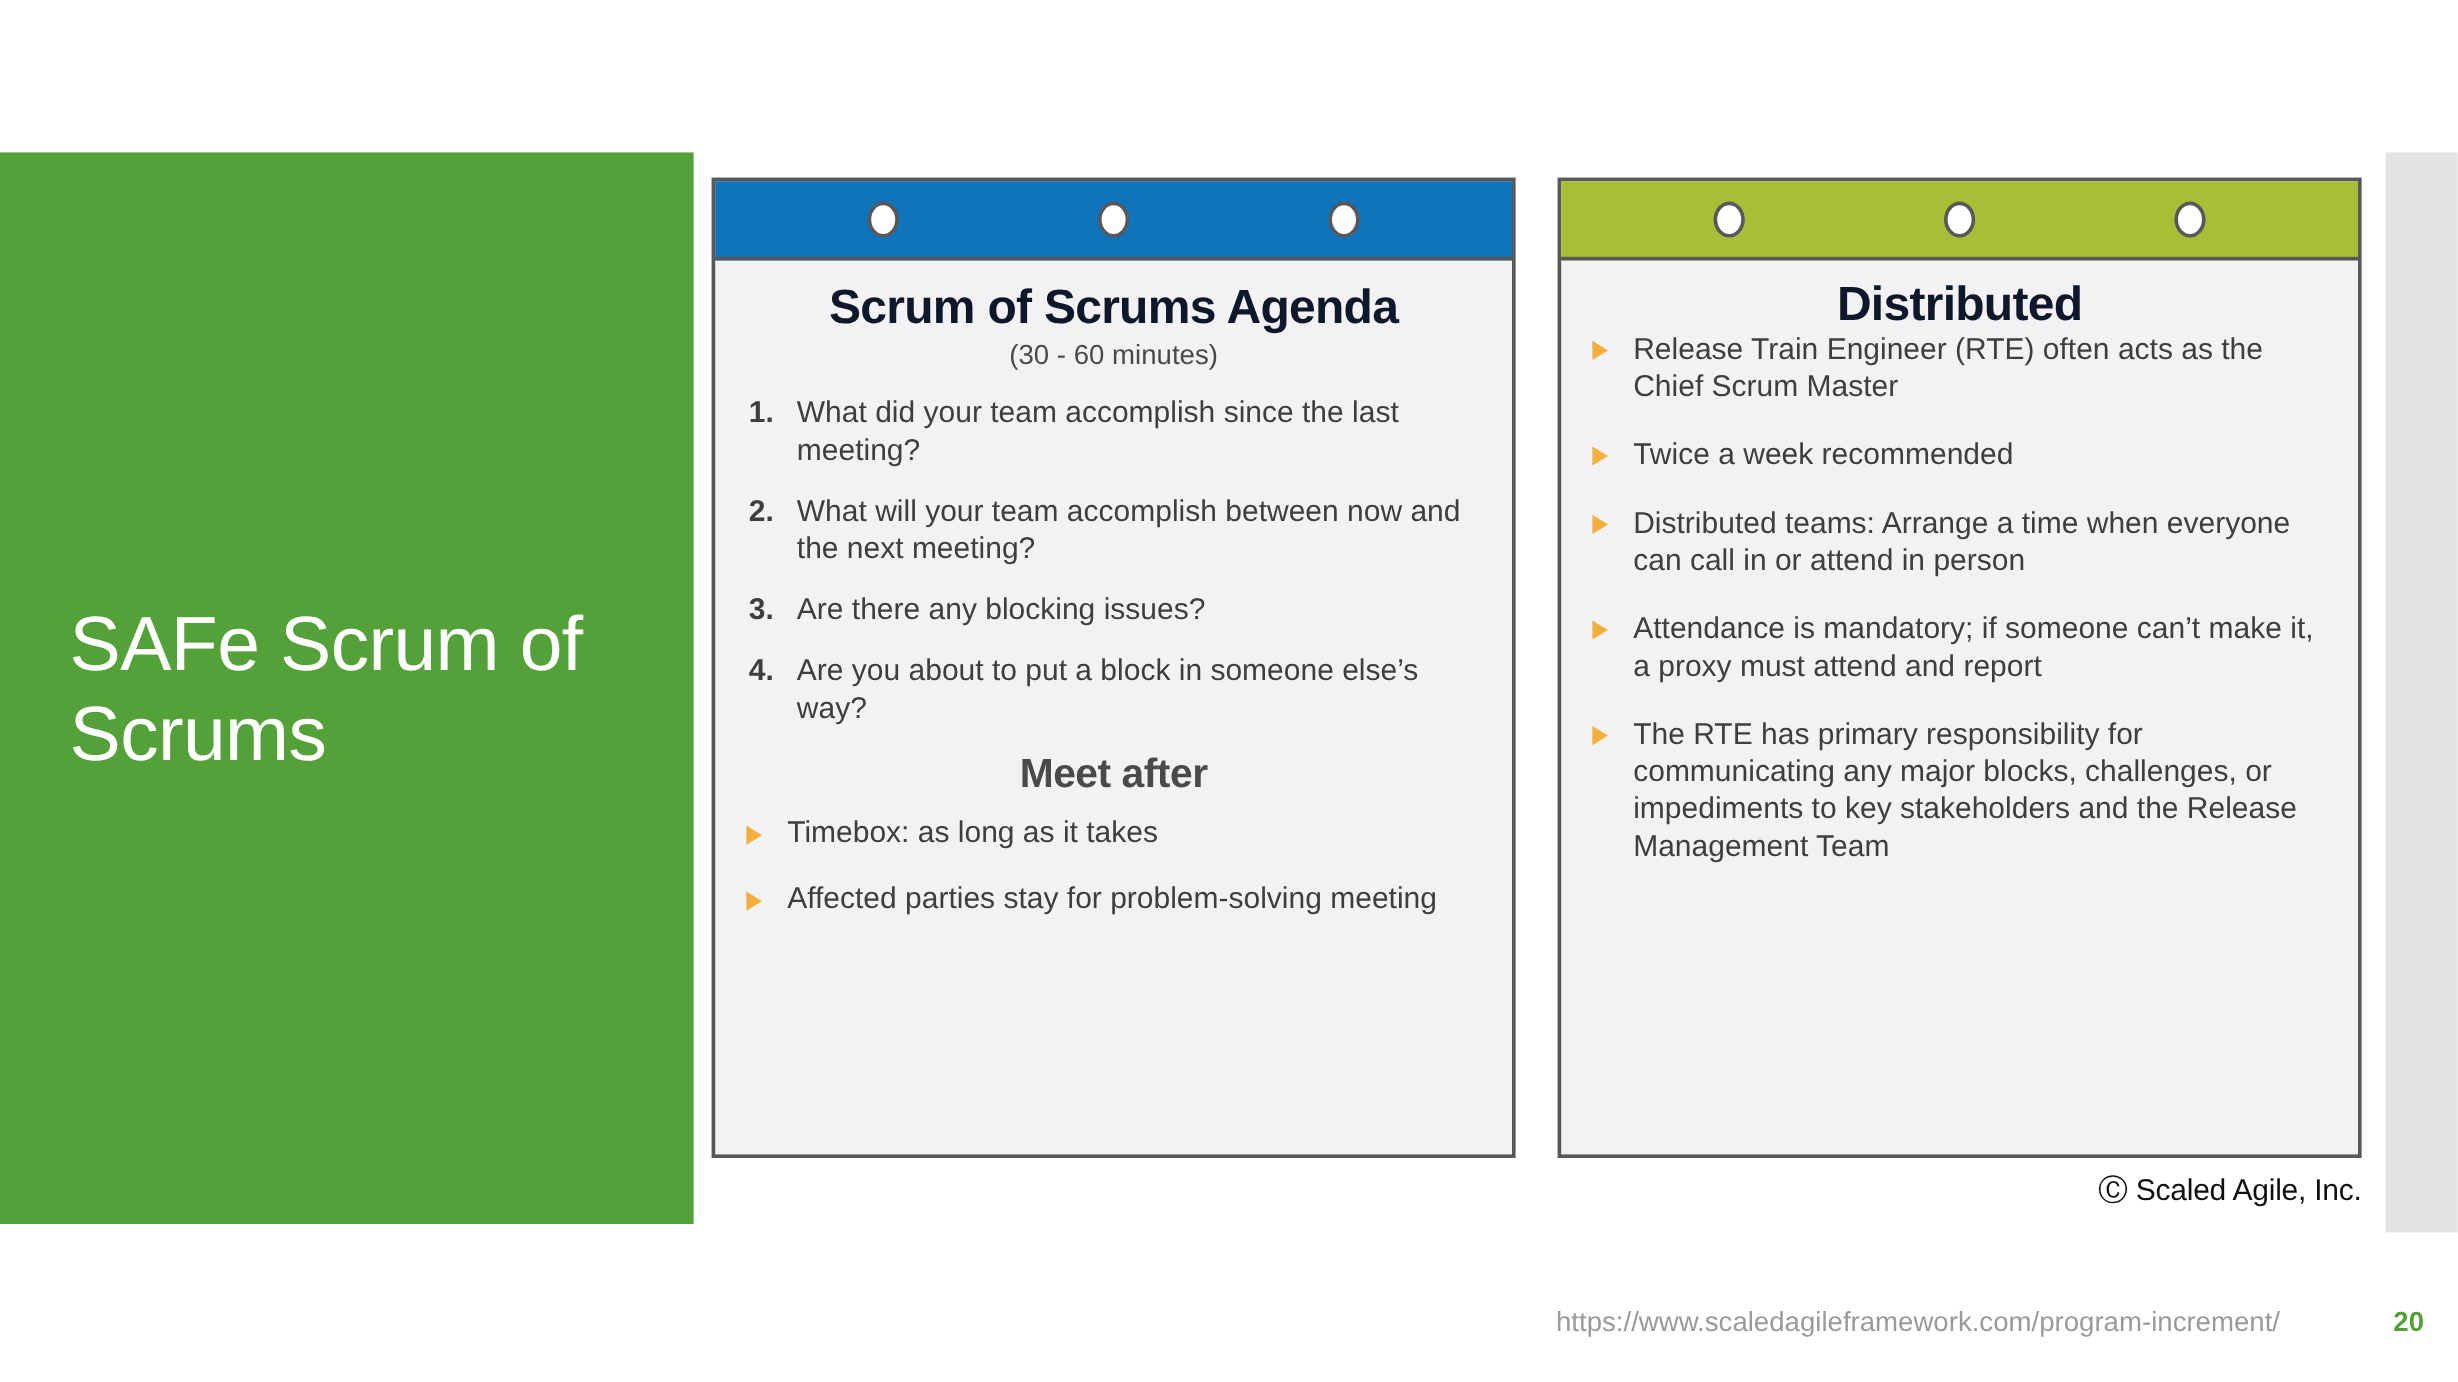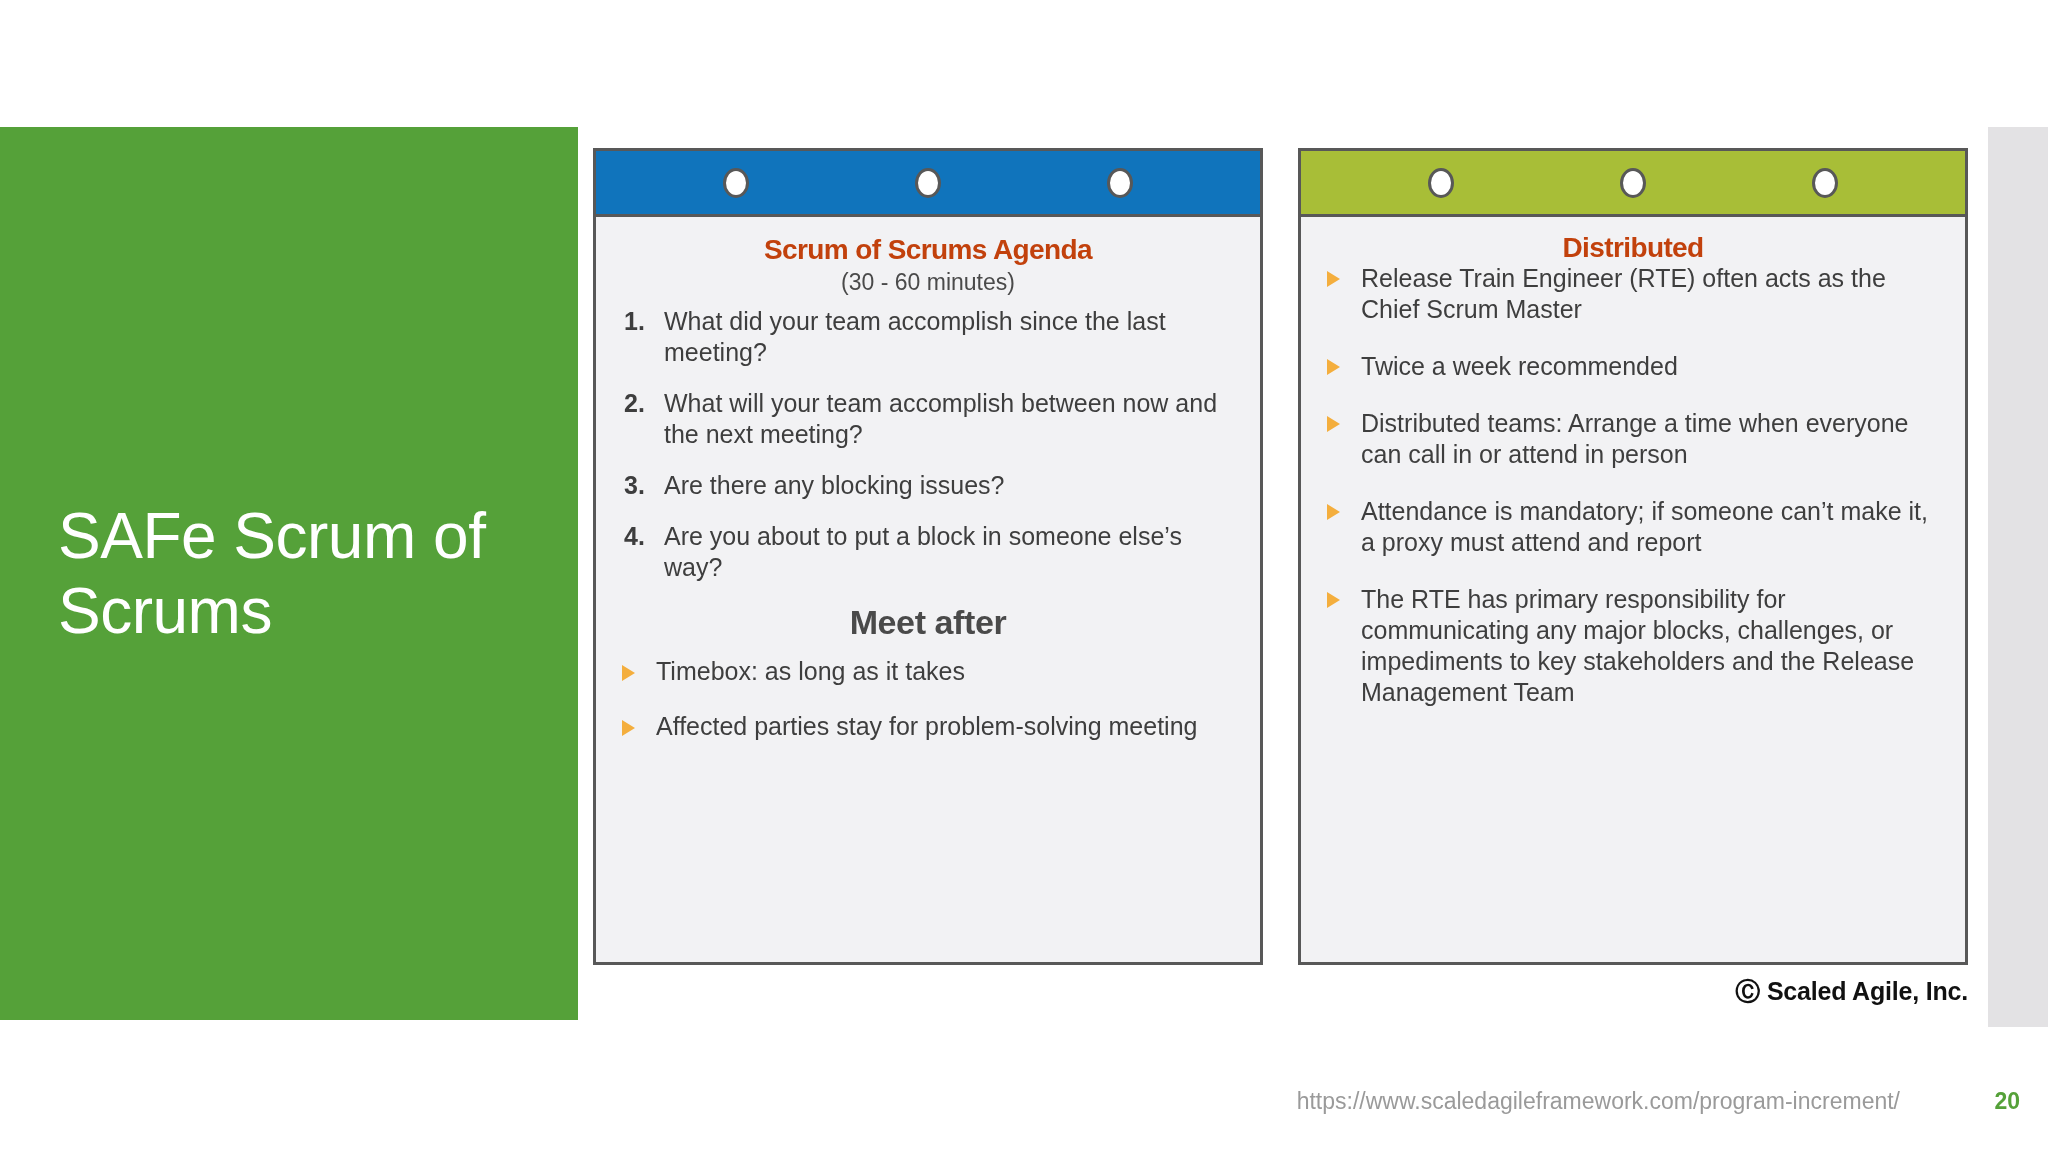--- a/index.html
+++ b/index.html
@@ -84,32 +84,32 @@
     box-sizing: border-box;
   }
 
   .card-body {
     padding: 14px 26px 10px 26px;
     box-sizing: border-box;
   }
 
   .card-title {
     text-align: center;
-    font-size: 28px;
-    font-weight: 700;
-    color: #c2410c;
+    font-size: 40px;
+    font-weight: 700;
+    color: #0f172a;
     letter-spacing: -0.6px;
     margin: 4px 0 0 0;
     line-height: 1.08;
   }
   .card-subtitle {
     text-align: center;
     font-size: 23px;
     color: #4a4a4a;
-    margin: 4px 0 10px 0;
+    margin: 4px 0 20px 0;
   }
   .section-title {
     text-align: center;
     font-size: 34px;
     font-weight: 700;
     color: #4a4a4a;
     margin: 8px 0 14px 0;
     letter-spacing: -0.4px;
   }
 
@@ -171,21 +171,21 @@
   .card-olive ul.bullets li .tri { top: 8px; }
 
   
   .copyright {
     position: absolute;
     left: 1700px;
     top: 975px;
     width: 268px;
     text-align: right;
     font-size: 25px;
-    font-weight: 700;
+    font-weight: 400;
     color: #111111;
     letter-spacing: -0.2px;
   }
 
   
   .footer-url {
     position: absolute;
     left: 0;
     top: 1088px;
     width: 1900px;

